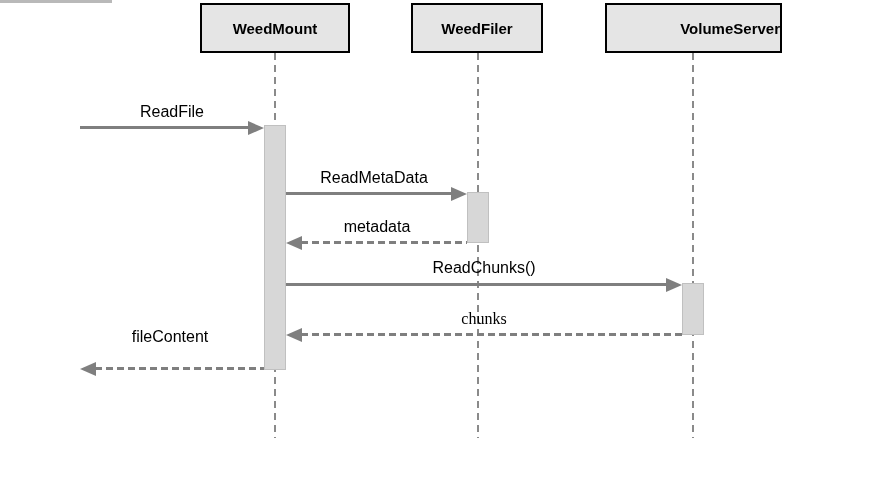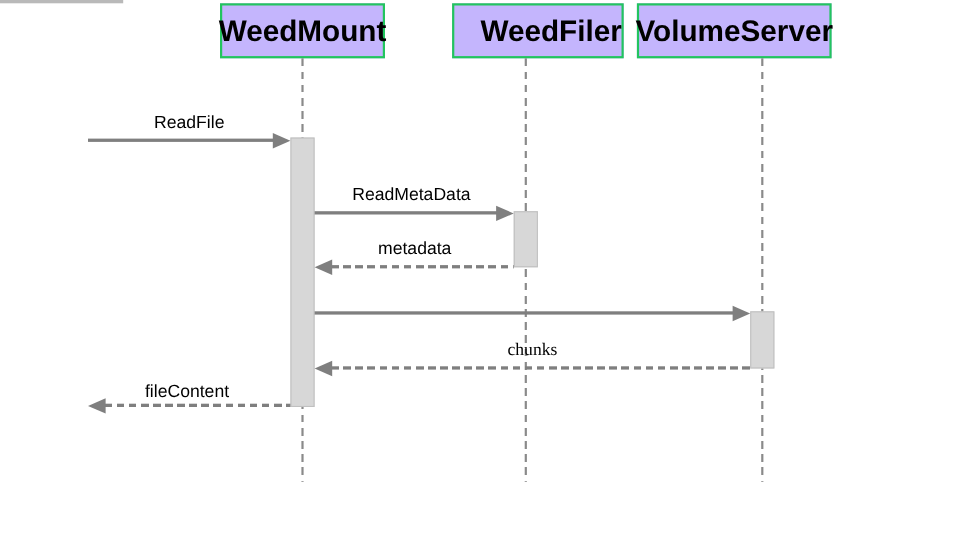--- a/index.html
+++ b/index.html
@@ -5,27 +5,27 @@
   html,body{margin:0;padding:0;background:#fff;}
   #stage{
     position:relative;width:878px;height:503px;background:#ffffff;overflow:hidden;
     font-family:"Liberation Sans","DejaVu Sans",sans-serif;color:#000;
   }
   
   .top-artifact{position:absolute;left:0;top:0;width:112px;height:3px;background:#b9b9b9;}
 
   
   .pbox{
-    position:absolute;top:3px;height:46px;background:#c4b5fd;border:2px solid #22c55e;
+    position:absolute;top:3px;height:46px;background:#e5e5e5;border:2px solid #000000;
     display:flex;align-items:center;justify-content:center;
-    font-weight:bold;font-size:27px;
+    font-weight:bold;font-size:15px;
   }
   .pbox.p0{left:200px;width:146px;}
-  .pbox.p1{left:411px;width:128px;padding-left:24px;}
-  .pbox.p2{left:579px;width:173px;}
+  .pbox.p1{left:411px;width:128px;}
+  .pbox.p2{left:605px;width:173px;justify-content:flex-end;}
 
   
   .lifeline{
     position:absolute;top:53px;height:385px;width:2px;
     background:repeating-linear-gradient(180deg,#8a8a8a 0 7px,transparent 7px 12px);
   }
   .lifeline.l0{left:274px;}
   .lifeline.l1{left:477px;}
   .lifeline.l2{left:692px;}
 
@@ -62,21 +62,21 @@
 
   
   .mlabel{
     position:absolute;transform:translateX(-50%);font-size:16px;white-space:nowrap;
   }
   .m1-label{left:172px;top:103px;}
   .m2-label{left:374px;top:169px;}
   .m3-label{left:377px;top:218px;text-align:right;}
   .m4-label{left:484px;top:259px;}
   .m5-label{left:484px;top:310px;font-family:Liberation Serif, serif;}
-  .m6-label{left:170px;top:348px;}
+  .m6-label{left:170px;top:328px;}
 </style>
 </head>
 <body>
 
 <div id="stage">
 
   <div class="top-artifact"></div>
 
   <div class="pbox p0">
     <span>WeedMount</span>
@@ -101,20 +101,21 @@
   <div class="head right m1-head"></div>
 
   <span class="mlabel m2-label">ReadMetaData</span>
   <div class="mline m2-line"></div>
   <div class="head right m2-head"></div>
 
   <span class="mlabel m3-label">metadata</span>
   <div class="mline dashed m3-line"></div>
   <div class="head left m3-head"></div>
 
+  <span class="mlabel m4-label">ReadChunks()</span>
   <div class="mline m4-line"></div>
   <div class="head right m4-head"></div>
 
   <span class="mlabel m5-label">chunks</span>
   <div class="mline dashed m5-line"></div>
   <div class="head left m5-head"></div>
 
   <span class="mlabel m6-label">fileContent</span>
   <div class="mline dashed m6-line"></div>
   <div class="head left m6-head"></div>

